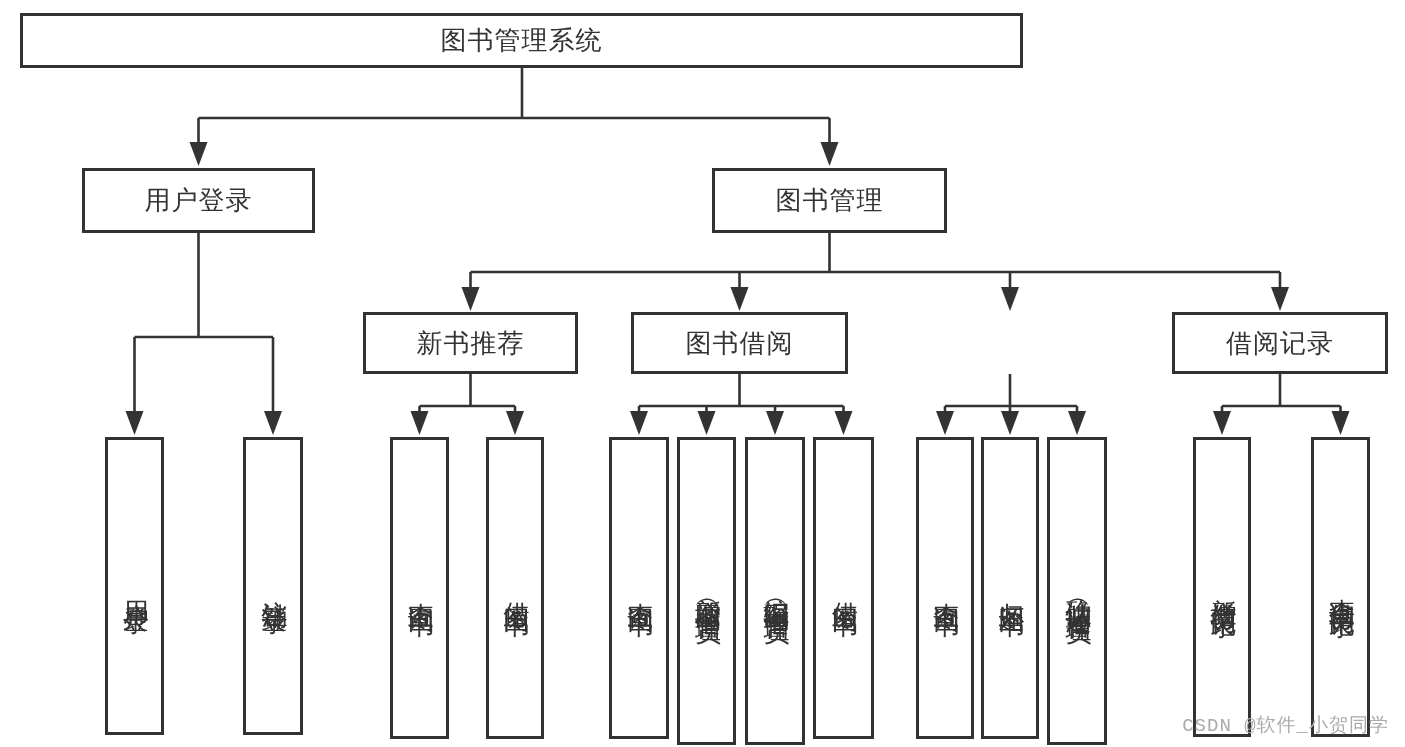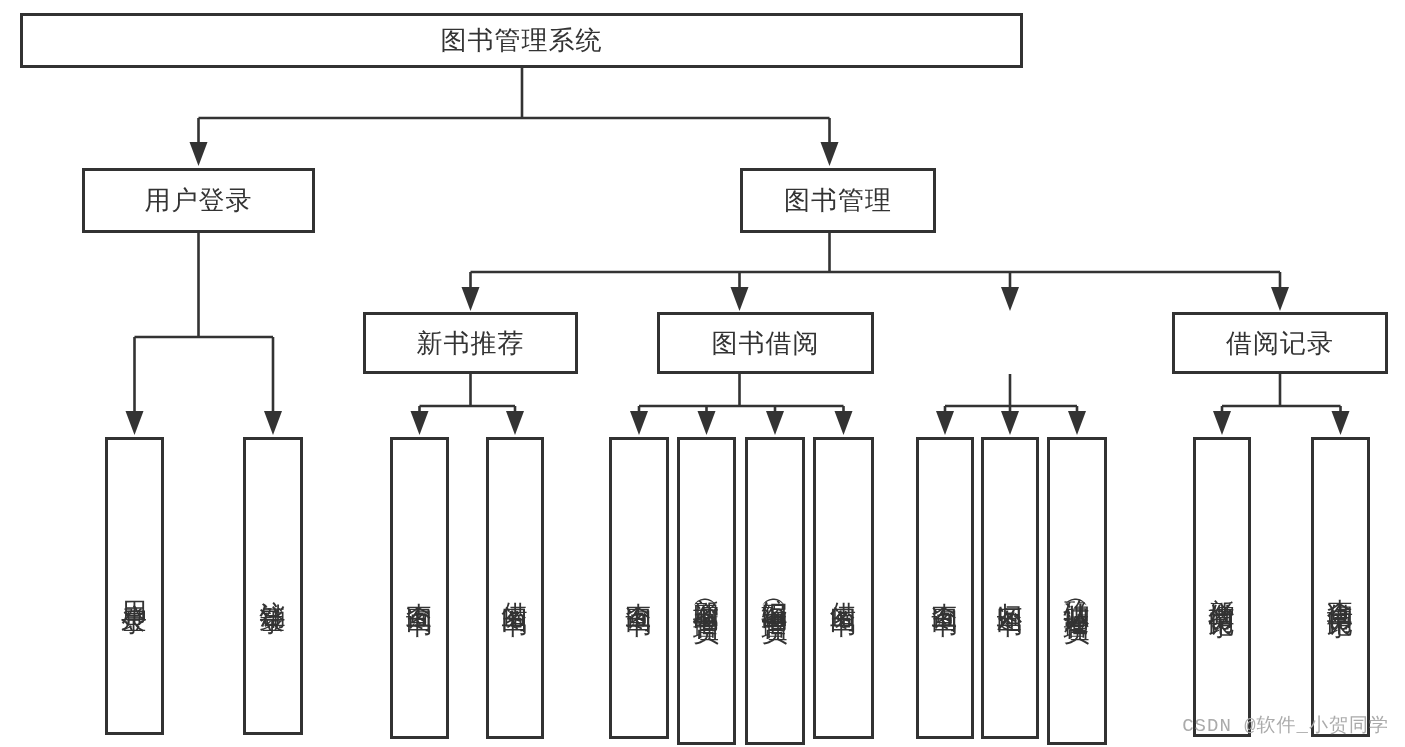--- a/index.html
+++ b/index.html
@@ -20,20 +20,21 @@
   .box {
     position: absolute;
     box-sizing: border-box;
     background: #ffffff;
     border: 3px solid #323232;
     display: flex;
     align-items: center;
     justify-content: center;
     color: #333333;
     z-index: 1;
+    font-family: Liberation Mono, monospace;
   }
   .hlabel {
     font-size: 26px;
     letter-spacing: 1px;
     white-space: nowrap;
   }
   .vbox span {
     writing-mode: vertical-rl;
     text-orientation: mixed;
     font-size: 26px;
@@ -89,28 +90,28 @@
     </g>
   </svg>
 
   <div class="box" style="left:20px; top:13px; width:1003px; height:55px;">
     <span class="hlabel">图书管理系统</span>
   </div>
 
   <div class="box" style="left:82px; top:168px; width:233px; height:65px;">
     <span class="hlabel">用户登录</span>
   </div>
-  <div class="box" style="left:740px; top:168px; width:196px; height:65px;">
+  <div class="box" style="left:712px; top:168px; width:235px; height:65px;">
     <span class="hlabel">图书管理</span>
   </div>
 
   <div class="box" style="left:363px; top:312px; width:215px; height:62px;">
     <span class="hlabel">新书推荐</span>
   </div>
-  <div class="box" style="left:631px; top:312px; width:217px; height:62px;margin-left:26px;">
+  <div class="box" style="left:631px; top:312px; width:217px; height:62px;">
     <span class="hlabel">图书借阅</span>
   </div>
   <div class="box" style="left:1172px; top:312px; width:216px; height:62px;">
     <span class="hlabel">借阅记录</span>
   </div>
 
   <div class="box vbox" style="left:105px; top:437px; width:59px; height:298px;">
     <span>用户登录</span>
   </div>
   <div class="box vbox" style="left:243px; top:437px; width:60px; height:298px;">

